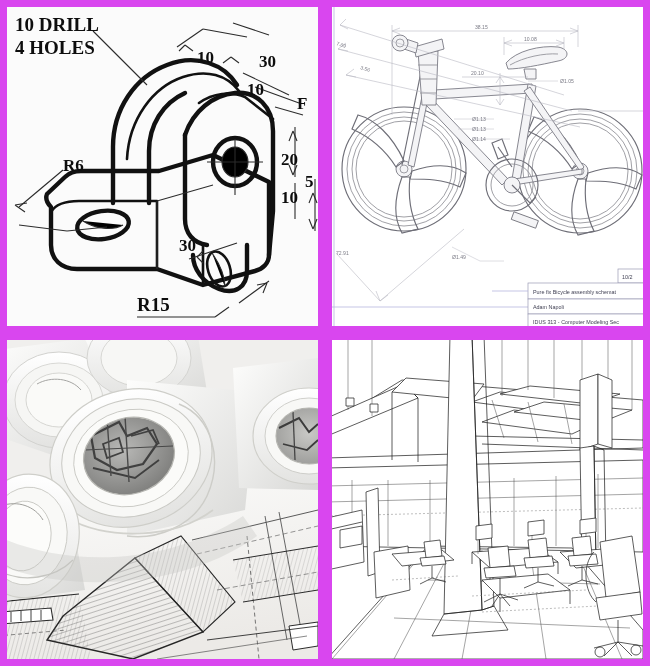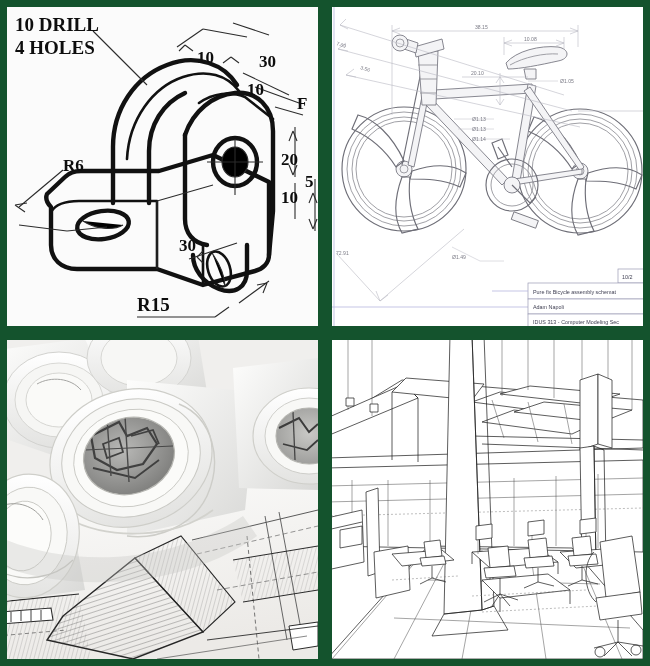--- a/index.html
+++ b/index.html
@@ -4,21 +4,21 @@
 <style>
   html,body{margin:0;padding:0;background:#ffffff;}
   body{width:650px;height:666px;overflow:hidden;
        font-family:"Liberation Sans", sans-serif;}
   #collage{
     width:650px;height:666px;box-sizing:border-box;
     display:grid;grid-template-columns:325px 325px;grid-template-rows:333px 333px;
     background:#aaf2fb;
   }
   .cell{position:relative;overflow:hidden;box-sizing:border-box;
-        border:7px solid #14532d;background:#15803d;}
+        border:7px solid #d946ef;background:#15803d;}
   .cell .canvas{position:absolute;inset:0;overflow:hidden;background:#fdfdfd;}
   .cell svg{position:absolute;left:0;top:0;width:100%;height:100%;display:block;}
 
   
   .p1 .canvas{background:#fbfbfb;}
   .ink{fill:none;stroke:#111111;stroke-linecap:round;stroke-linejoin:round;}
   .heavy{stroke-width:4.4;}
   .mid{stroke-width:2.6;}
   .thin{stroke-width:1.1;stroke:#2b2b2b;}
   .dimtxt{font-family:"Liberation Serif", serif;font-weight:700;fill:#0d0d0d;}

